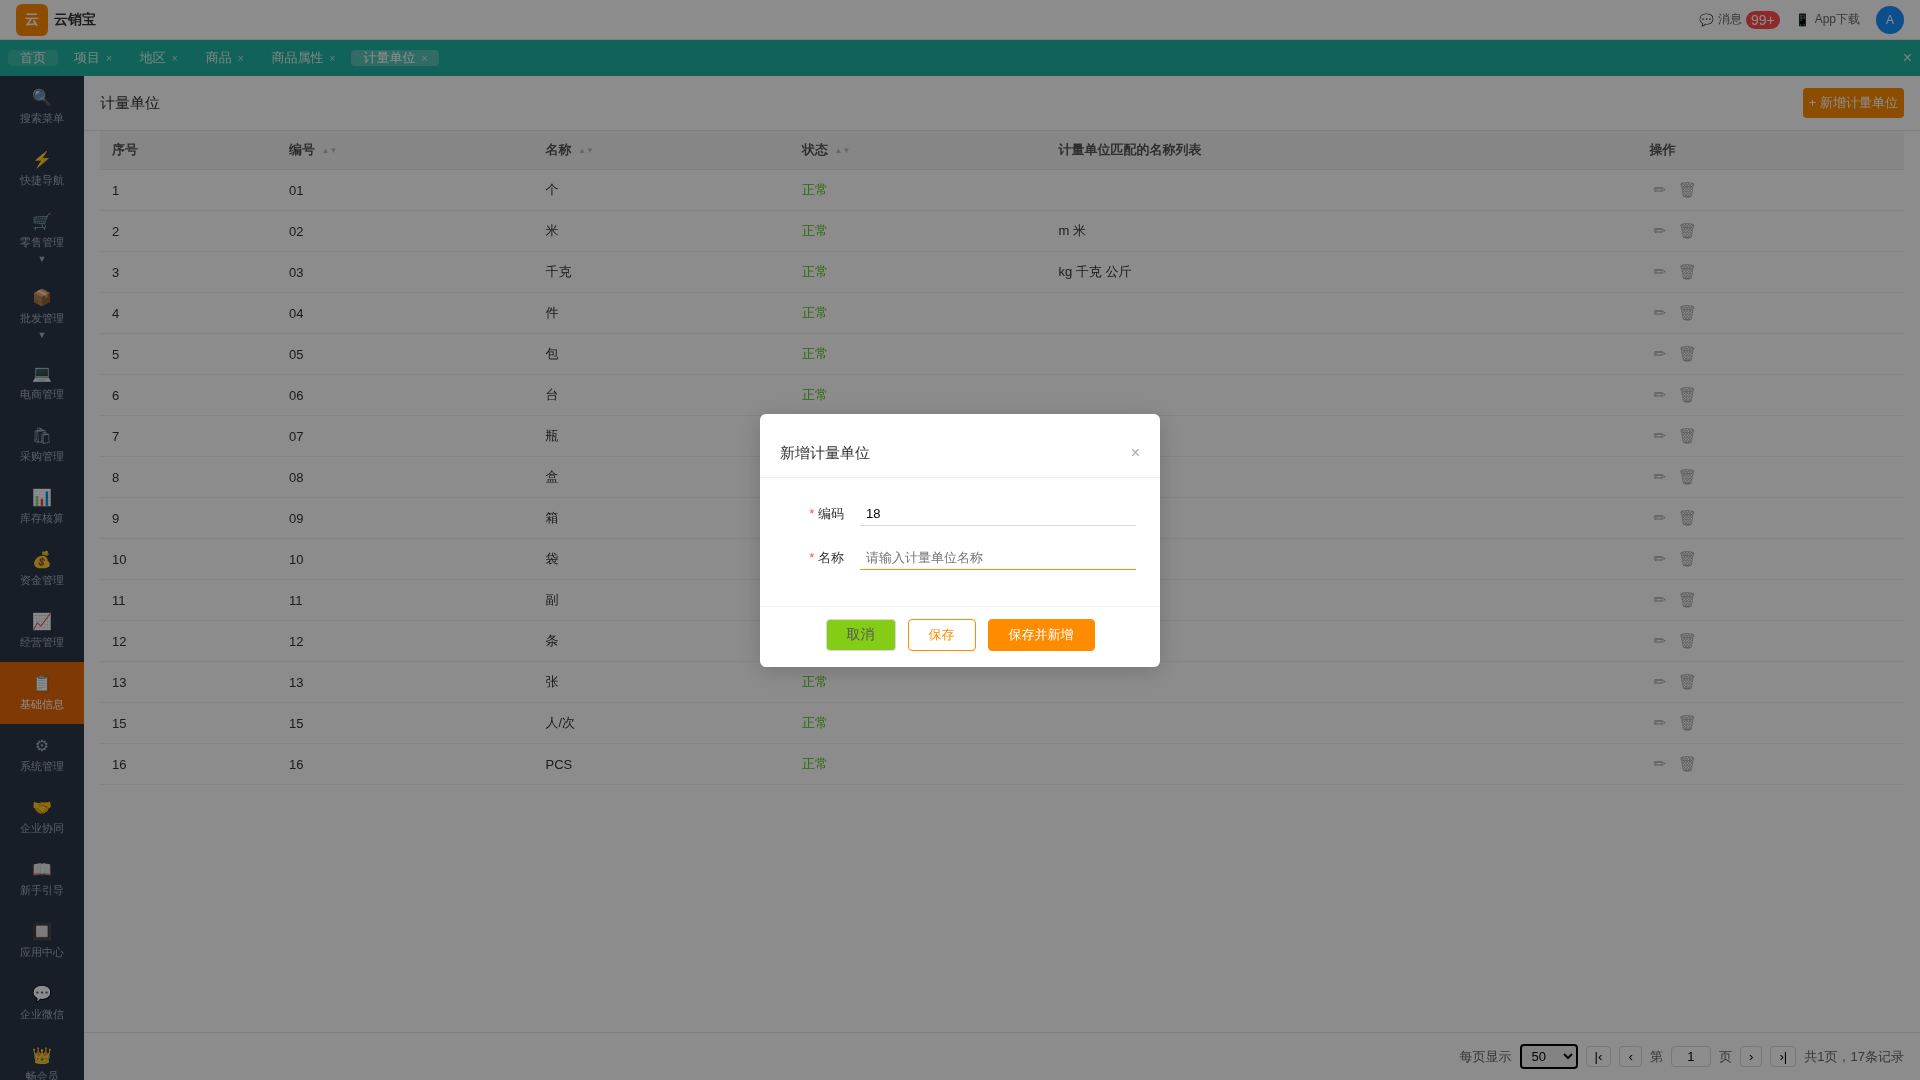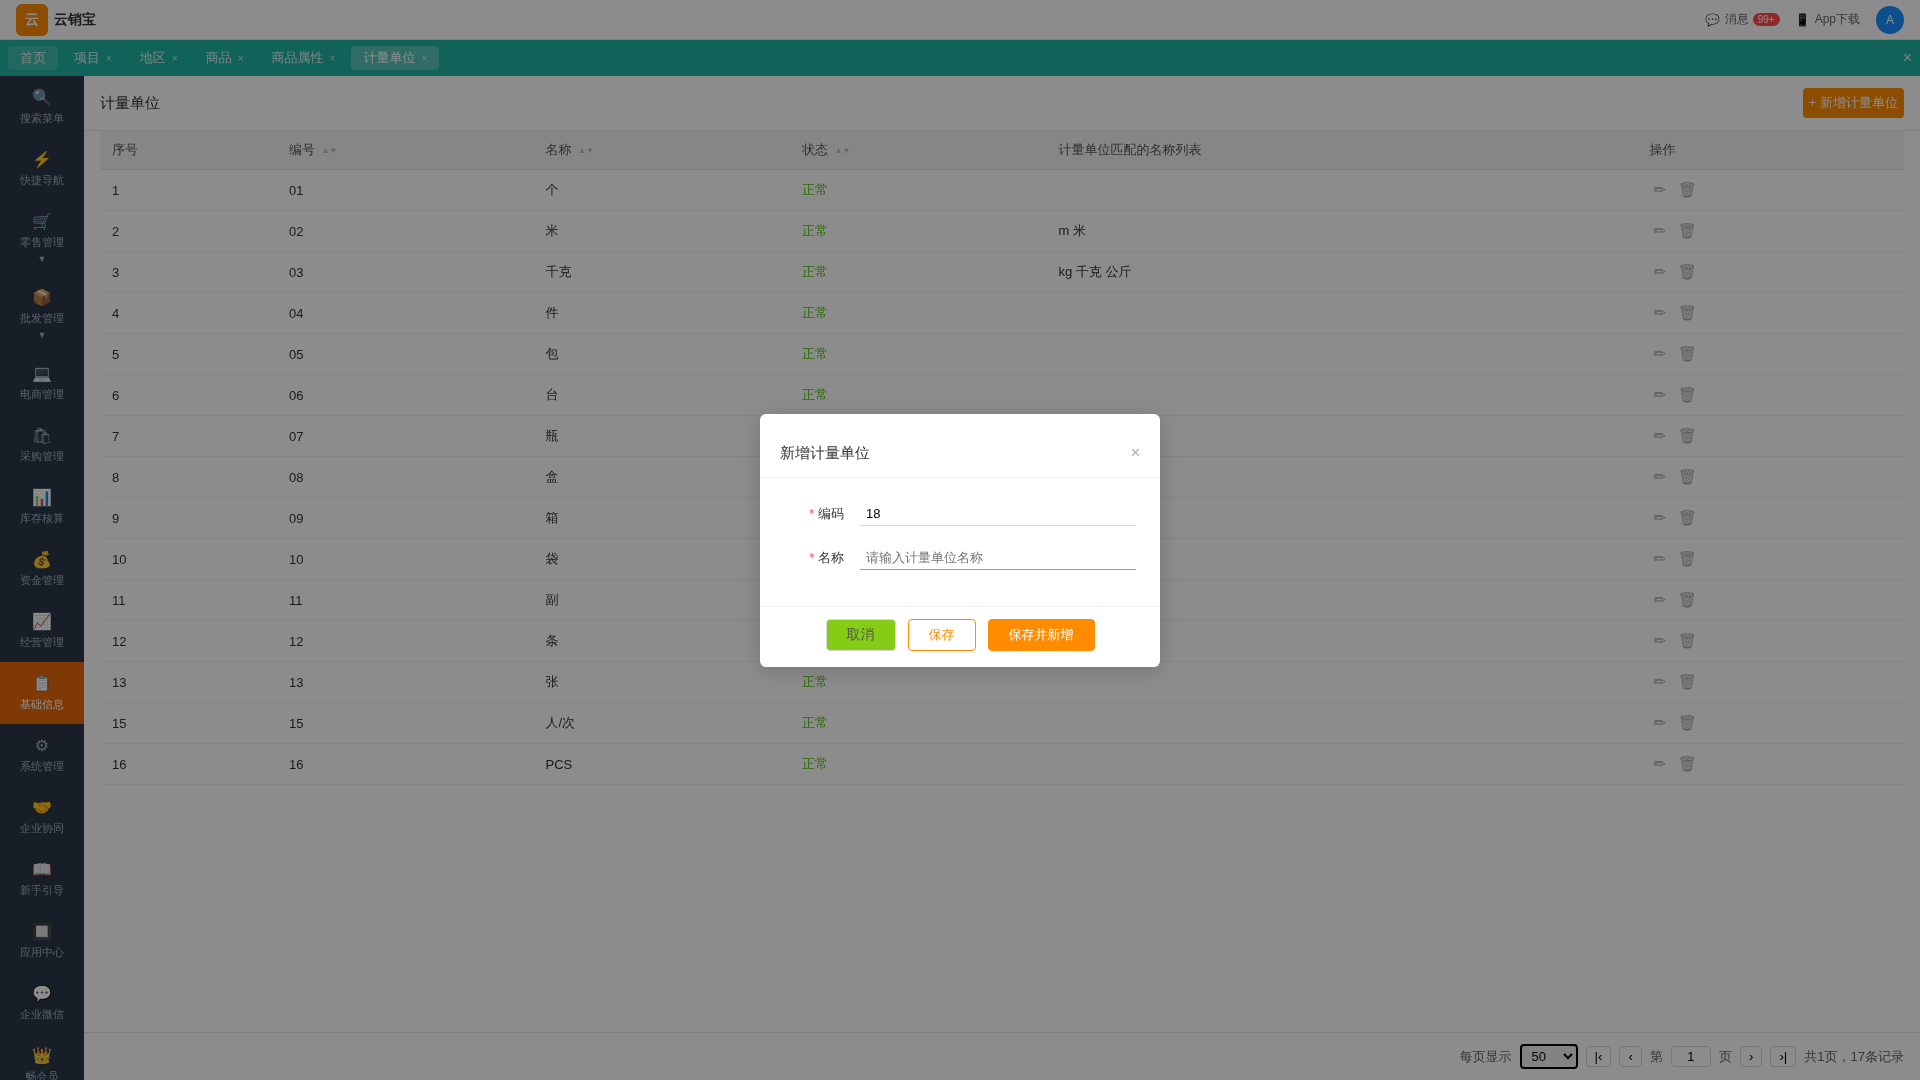--- a/index.html
+++ b/index.html
@@ -6,26 +6,26 @@
     body { font-family: "Microsoft YaHei", "PingFang SC", sans-serif; font-size: 13px; background: #f0f2f5; color: #333; width: 1920px; height: 1080px; overflow: hidden; }
 
     
     .top-bar { height: 40px; background: #fff; display: flex; align-items: center; justify-content: space-between; padding: 0 16px; border-bottom: 1px solid #e8e8e8; }
     .top-bar-left { display: flex; align-items: center; gap: 8px; }
     .logo-area { display: flex; align-items: center; gap: 6px; }
     .logo-icon { width: 32px; height: 32px; background: #ff8c00; border-radius: 6px; display: flex; align-items: center; justify-content: center; color: white; font-weight: bold; font-size: 14px; }
     .logo-text { font-size: 14px; font-weight: bold; color: #333; }
     .top-bar-right { display: flex; align-items: center; gap: 16px; }
     .top-bar-btn { display: flex; align-items: center; gap: 4px; font-size: 12px; color: #666; cursor: pointer; }
-    .badge { background: #ff4d4f; color: white; border-radius: 10px; padding: 1px 5px; font-size: 10px; }
+    .badge { background: #ff4d4f; color: white; border-radius: 10px; padding: 1px 5px; font-size: 14px; }
     .avatar { width: 28px; height: 28px; background: #1890ff; border-radius: 50%; display: flex; align-items: center; justify-content: center; color: white; font-size: 12px; }
 
     
     .nav-tabs { height: 36px; background: #20b2a0; display: flex; align-items: center; padding: 0 8px; gap: 4px; }
-    .nav-tab { height: 24px; padding: 0 12px; display: flex; align-items: center; gap: 6px; border-radius: 4px; cursor: pointer; font-size: 13px; color: rgba(255,255,255,0.85); }
+    .nav-tab { height: 16px; padding: 0 12px; display: flex; align-items: center; gap: 6px; border-radius: 4px; cursor: pointer; font-size: 13px; color: rgba(255,255,255,0.85); }
     .nav-tab.active { background: rgba(255,255,255,0.25); color: #fff; }
     .nav-tab .close-x { font-size: 10px; color: rgba(255,255,255,0.7); cursor: pointer; }
     .nav-tab:first-child { background: rgba(255,255,255,0.15); }
     .nav-close-all { margin-left: auto; color: rgba(255,255,255,0.8); cursor: pointer; font-size: 16px; }
 
     
     .layout { display: flex; height: calc(1080px - 40px - 36px); }
 
     
     .sidebar { width: 84px; background: #2d3748; display: flex; flex-direction: column; overflow-y: auto; }
@@ -38,21 +38,21 @@
 
     
     .page-header { padding: 12px 16px; display: flex; align-items: center; justify-content: space-between; background: #fff; border-bottom: 1px solid #e8e8e8; }
     .page-title { font-size: 15px; font-weight: 500; color: #333; }
     .btn-add { background: #ff8c00; color: white; border: none; padding: 6px 6px; border-radius: 4px; cursor: pointer; font-size: 13px; }
 
     
     .table-wrapper { flex: 1; overflow-y: auto; padding: 0 16px 16px; background: #fff; }
     table { width: 100%; border-collapse: collapse; }
     thead tr { background: #f5f5f5; }
-    th { padding: 10px 12px; text-align: left; font-weight: 400; color: #555; border-bottom: 1px solid #e8e8e8; font-size: 13px; white-space: nowrap; }
+    th { padding: 10px 12px; text-align: left; font-weight: 700; color: #555; border-bottom: 1px solid #e8e8e8; font-size: 13px; white-space: nowrap; }
     td { padding: 9px 12px; border-bottom: 1px solid #f0f0f0; font-size: 13px; color: #333; }
     .status-normal { color: #52c41a; }
     .action-btn { background: none; border: none; cursor: pointer; color: #aaa; font-size: 15px; padding: 2px 4px; }
 
     
     .pagination { height: 48px; display: flex; align-items: center; justify-content: flex-end; padding: 0 16px; gap: 8px; font-size: 13px; color: #666; border-top: 1px solid #e8e8e8; background: #fff; }
     .page-select { border: 2px solid #000000; border-radius: 4px; padding: 2px 6px; font-size: 13px; }
     .page-btn { border: 1px solid #d9d9d9; background: #fff; border-radius: 4px; padding: 2px 8px; cursor: pointer; }
     .page-input { border: 1px solid #d9d9d9; border-radius: 4px; padding: 2px 6px; width: 40px; text-align: center; font-size: 13px; }
 

